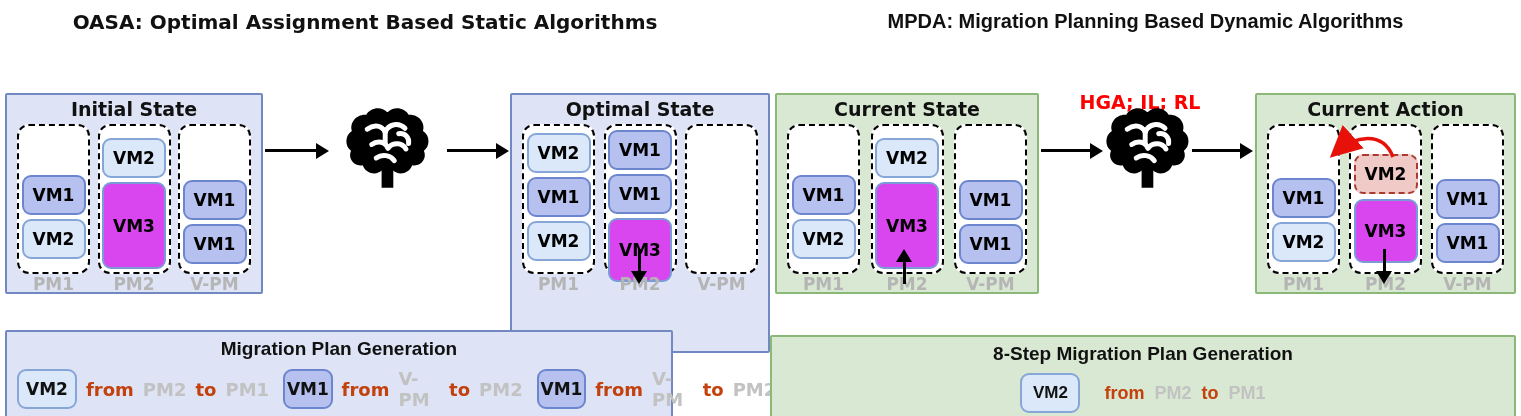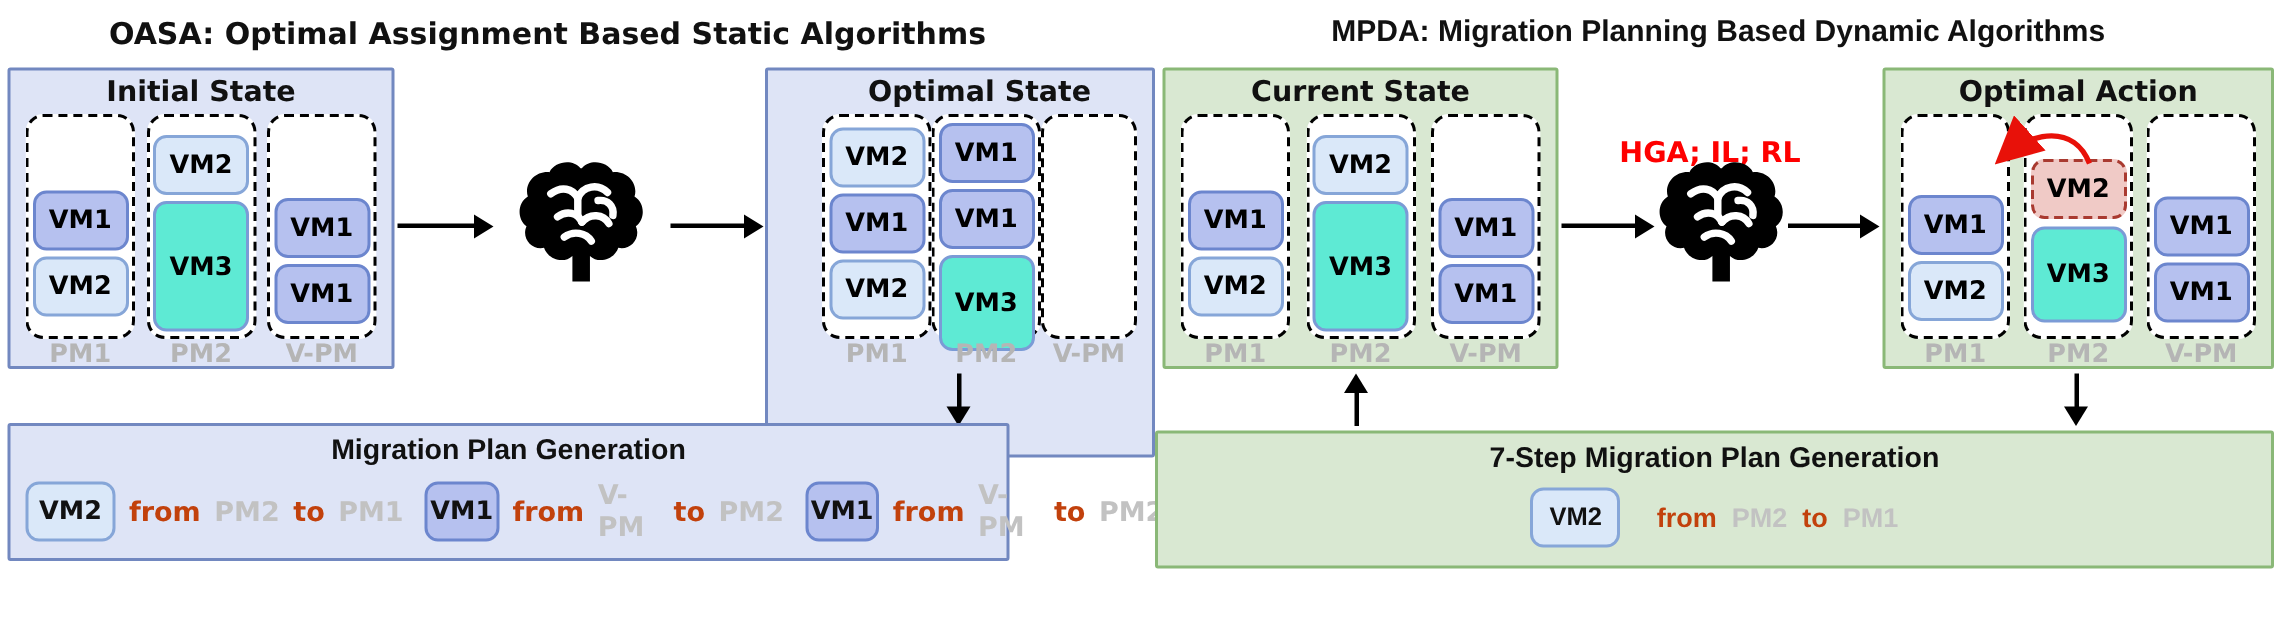--- a/index.html
+++ b/index.html
@@ -5,38 +5,38 @@
   html,body{margin:0;padding:0;background:#fff;}
   #canvas{position:relative;width:1521px;height:416px;background:#fff;overflow:hidden;
           font-family:"DejaVu Sans",sans-serif;font-weight:bold;color:#111;}
   .abs{position:absolute;box-sizing:border-box;}
   .f-narrow{font-family:"Liberation Sans",sans-serif;}
 
   
   .main-title{font-size:20px;text-align:center;letter-spacing:0px;}
 
   
-  .panel{border-radius:2px;}
+  .panel{border-radius:2px;margin-top:48px;}
   .panel.blue{background:#dee4f6;border:2px solid #7288c0;}
   .panel.green{background:#d9e8d2;border:2px solid #8ab877;}
   .state-title{text-align:center;font-size:19px;margin-top:3px;line-height:23px;}
   .pm-row{display:flex;justify-content:space-between;padding:0 10px;margin-top:3px;}
   .pm-col{width:73px;display:flex;flex-direction:column;}
   .pm-box{height:150px;background:#fff;border:2.5px dashed #000;border-radius:12px;
           display:flex;flex-direction:column;align-items:center;gap:4px;box-sizing:border-box;padding:4px 3px;}
   .pm-label{text-align:center;font-size:17px;color:#b5b5b5;line-height:19px;margin-top:1px;}
   .stack-bottom{justify-content:flex-end;}
   .stack-top{justify-content:flex-start;}
 
   
   .vm{width:60px;height:36px;flex:0 0 auto;border-radius:9px;display:flex;align-items:center;justify-content:center;
       font-size:17px;color:#000;}
   .vm.vm1{background:#b6c1ef;border:2px solid #6c86ce;}
   .vm.vm2{background:#dae8f9;border:2px solid #86a6d8;}
-  .vm.vm3{background:#5eead4;border:2px solid #7b9bd6;}
+  .vm.vm3{background:#d946ef;border:2px solid #7b9bd6;}
   .vm.tall{height:83px;}
   .vm.tall-sm{height:60px;}
   .vm.migrating{background:#f0cac6;border:2.5px dashed #a93a30;}
 
   
   .algo-label{font-size:19px;color:#fe0000;text-align:center;}
   .harrow{position:absolute;height:3px;background:#000;}
   .harrow::after{content:"";position:absolute;right:-12px;top:-6.5px;width:0;height:0;
                  border-left:13px solid #000;border-top:8px solid transparent;border-bottom:8px solid transparent;}
   .varrow{position:absolute;width:3px;background:#000;}
@@ -106,21 +106,21 @@
         <path d="M48 31 L48 44"></path>
         <path d="M33 45 C40 40 48 42 51 49"></path>
         <path d="M51 49 C57 42 67 43 71 50"></path>
         <path d="M38 60 C45 55 54 57 58 63"></path>
         <path d="M63 33 C70 32 75 37 74 44"></path>
       </g>
     </svg>
   </div>
   <div class="harrow" style="left:447px;top:149px;width:50px;"></div>
 
-  <div class="abs panel blue" style="left:510px;top:45px;width:260px;height:260px;padding-left:26px;">
+  <div class="abs panel blue" style="left:510px;top:45px;width:260px;height:260px;">
     <div class="state-title">Optimal State</div>
     <div class="pm-row">
       <div class="pm-col">
         <div class="pm-box stack-top" style="padding-top:7px;">
           <div class="vm vm2">VM2</div>
           <div class="vm vm1">VM1</div>
           <div class="vm vm2">VM2</div>
         </div>
         <div class="pm-label">PM1</div>
       </div>
@@ -178,21 +178,21 @@
         <path d="M33 45 C40 40 48 42 51 49"></path>
         <path d="M51 49 C57 42 67 43 71 50"></path>
         <path d="M38 60 C45 55 54 57 58 63"></path>
         <path d="M63 33 C70 32 75 37 74 44"></path>
       </g>
     </svg>
   </div>
   <div class="harrow" style="left:1192px;top:149px;width:49px;"></div>
 
   <div class="abs panel green" style="left:1255px;top:45px;width:261px;height:201px;">
-    <div class="state-title">Optimal Action</div>
+    <div class="state-title">Current Action</div>
     <div class="pm-row">
       <div class="pm-col">
         <div class="pm-box stack-bottom" style="padding-bottom:10px;">
           <div class="vm vm1">VM1</div>
           <div class="vm vm2">VM2</div>
         </div>
         <div class="pm-label">PM1</div>
       </div>
       <div class="pm-col">
         <div class="pm-box stack-top" style="padding-top:28px;gap:5px;">
@@ -244,21 +244,21 @@
         <div class="chip vm1">VM1</div>
         <span class="word">from</span>
         <span class="pmname">V-PM</span>
         <span class="word">to</span>
         <span class="pmname">PM2</span>
       </div>
     </div>
   </div>
 
   <div class="abs panel green" style="left:770px;top:287px;width:746px;height:92px;">
-    <div class="plan-title f-narrow">7-Step Migration Plan Generation</div>
+    <div class="plan-title f-narrow">8-Step Migration Plan Generation</div>
     <div class="plan-row center">
       <div class="mig narrow">
         <div class="chip vm2">VM2</div>
         <span class="word">from</span>
         <span class="pmname">PM2</span>
         <span class="word">to</span>
         <span class="pmname">PM1</span>
       </div>
     </div>
   </div>

